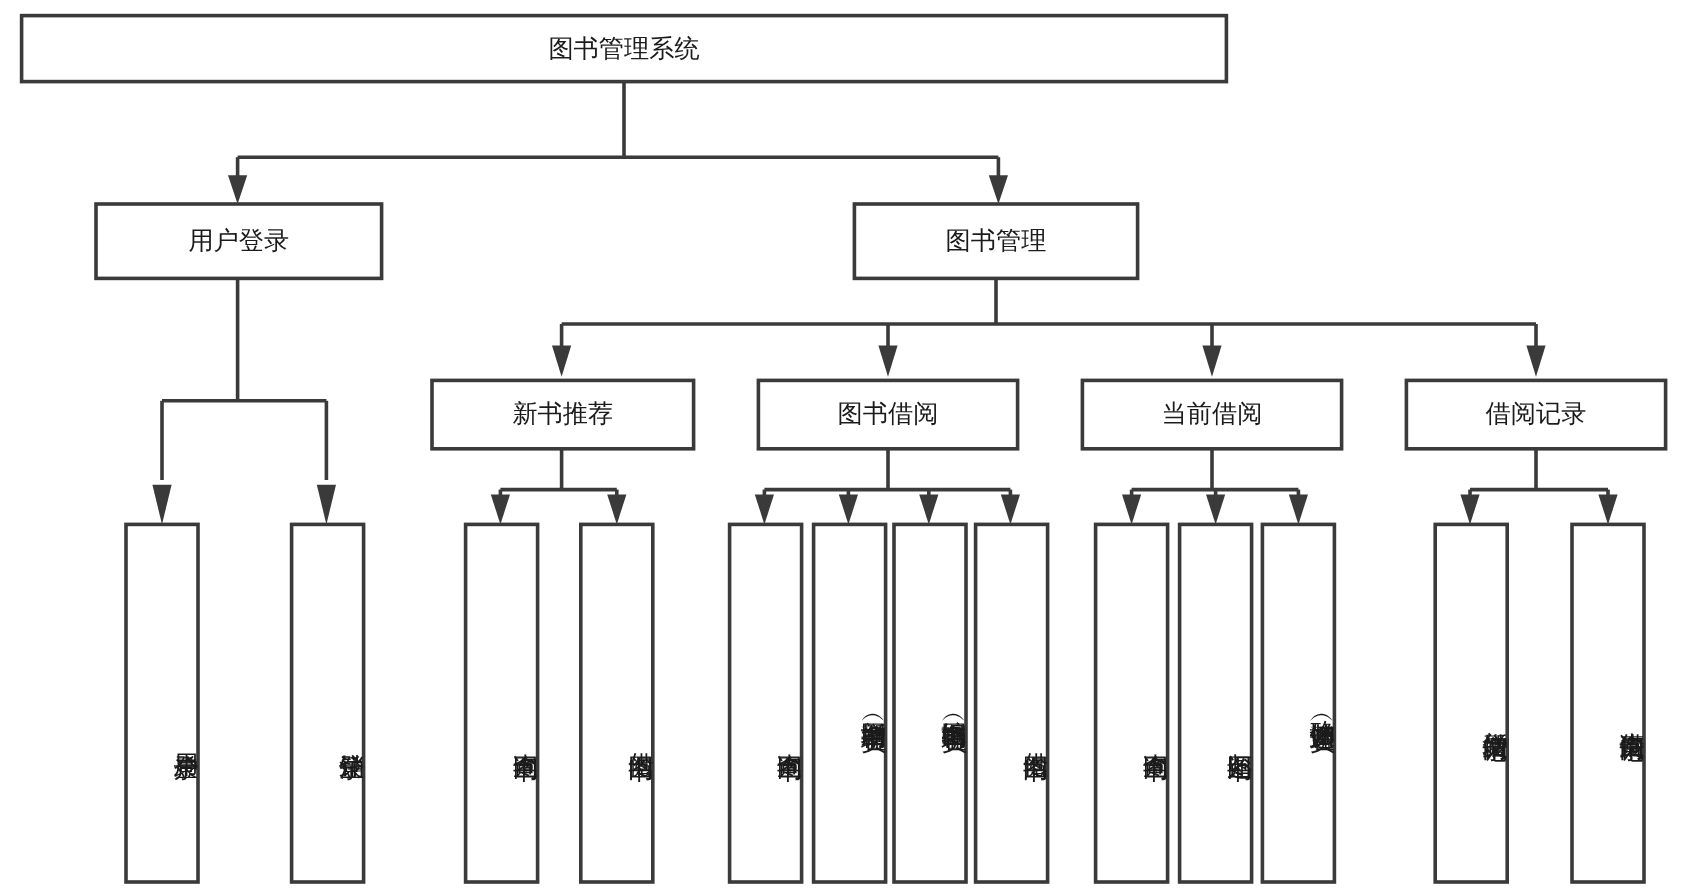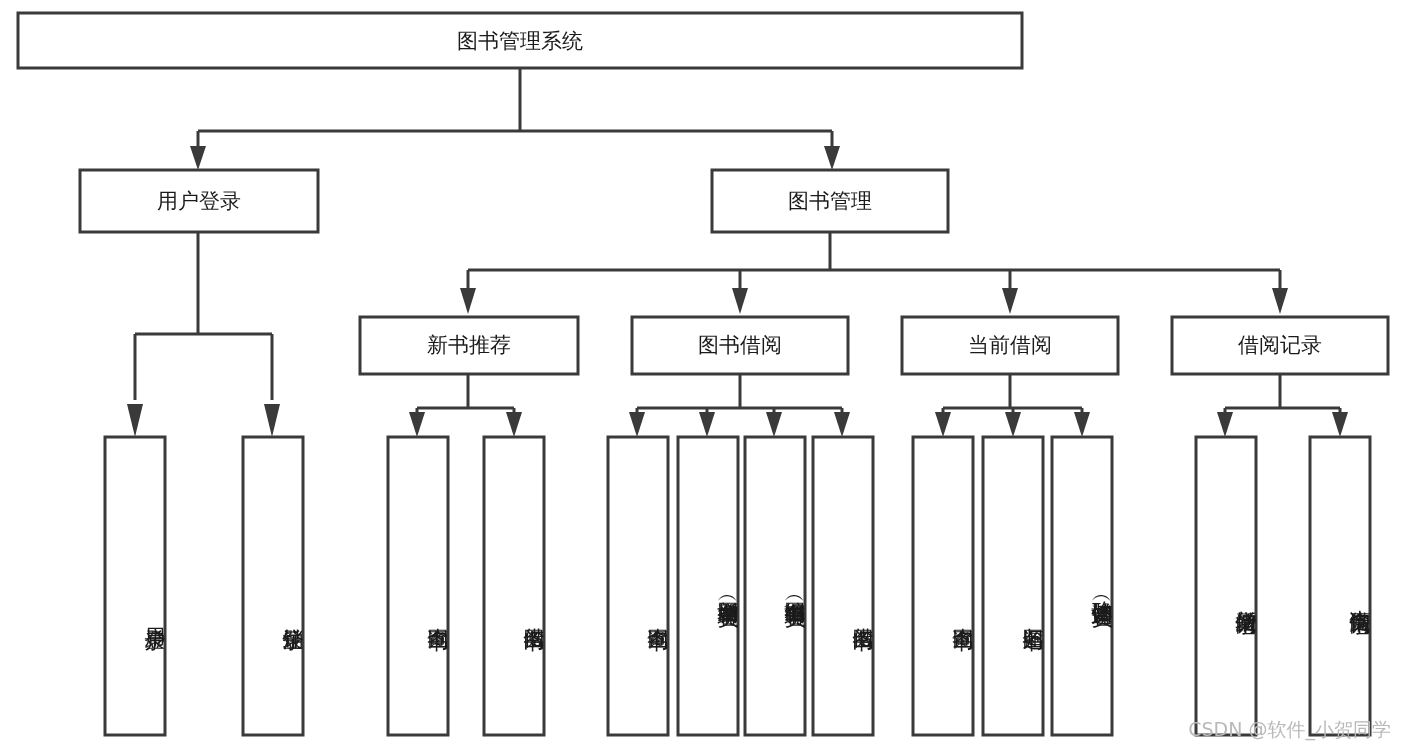--- a/index.html
+++ b/index.html
@@ -211,14 +211,13 @@
   <div class="node-label-v" style="left:745px; top:443px; width:60px; height:290px;">编辑图书（管理员）</div>
   <div class="node-label-v" style="left:813px; top:495px; width:60px; height:235px;">借阅图书</div>
 
   <div class="node-label-v" style="left:913px; top:495px; width:60px; height:235px;">查询图书</div>
   <div class="node-label-v" style="left:983px; top:495px; width:60px; height:235px;">归还图书</div>
   <div class="node-label-v" style="left:1052px; top:443px; width:60px; height:290px;">确认归还（管理员）</div>
 
   <div class="node-label-v" style="left:1196px; top:462px; width:60px; height:268px;">新增借阅记录</div>
   <div class="node-label-v" style="left:1310px; top:462px; width:60px; height:268px;">查询借阅记录</div>
 
-  <div class="watermark">CSDN @软件_小贺同学</div>
 </div>
 
 </body></html>

